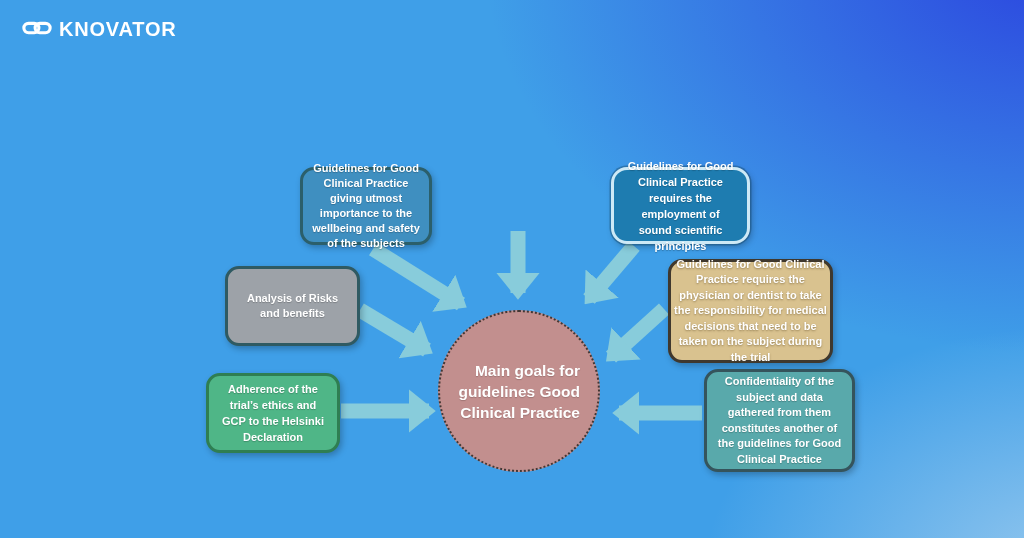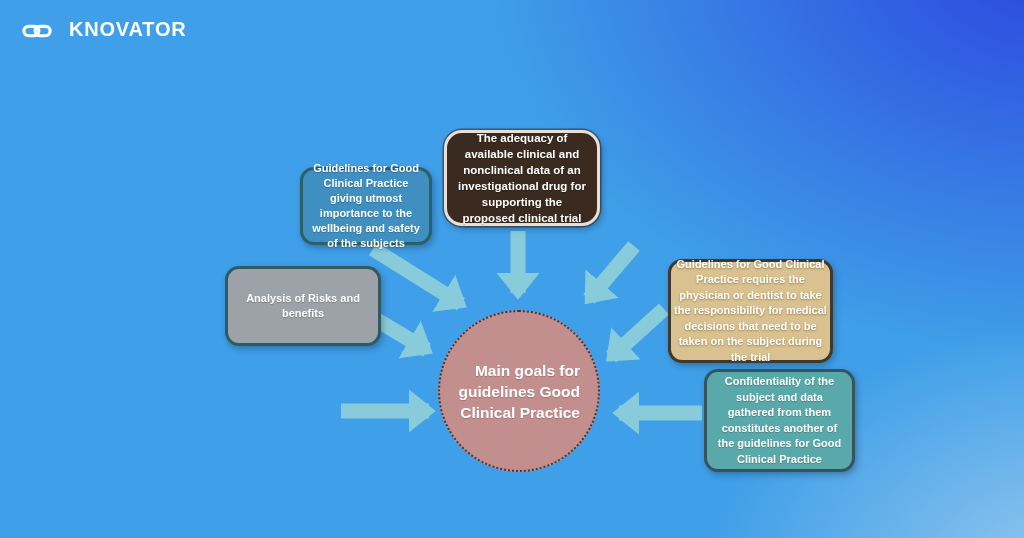--- a/index.html
+++ b/index.html
@@ -8,21 +8,21 @@
     font-family:"Liberation Sans",sans-serif;
   }
   #canvas{
     position:relative;width:1024px;height:538px;
     background:
       radial-gradient(920px 640px at 103% -8%, #2b44df 0%, rgba(43,68,223,0) 62%),
       radial-gradient(640px 430px at 105% 107%, #96c8ee 0%, rgba(150,200,238,0) 58%),
       #3f9fe8;
   }
   
-  .logo{position:absolute;top:18px;left:22px;display:flex;align-items:flex-end;gap:17px;color:#fff;}
+  .logo{position:absolute;top:18px;left:22px;display:flex;align-items:flex-start;gap:7px;color:#fff;}
   .logo svg{display:block;}
   .logo-text{font-size:20px;font-weight:800;letter-spacing:.8px;color:#fff;}
 
   
   #arrows{position:absolute;left:0;top:0;pointer-events:none;}
 
   
   .node{
     position:absolute;display:flex;align-items:center;justify-content:center;
     text-align:center;color:#fff;font-weight:600;box-sizing:border-box;
@@ -30,21 +30,21 @@
     text-shadow:0 1px 1px rgba(0,0,0,.22);
     font-size:11px;line-height:15px;
   }
   .n1{left:300px;top:167px;width:132px;height:78px;background:#3f8fc0;border:3px solid #2b5f6b;padding:0 8px;}
   .n2{left:444px;top:130px;width:156px;height:96px;background:#3a2a20;border:3px solid #eadfd6;
       border-radius:18px;font-size:11.5px;line-height:16px;padding:0 8px;
       box-shadow:0 0 0 1.5px rgba(55,38,28,.55), 2px 3px 6px rgba(0,0,0,.3);}
   .n3{left:611px;top:167px;width:139px;height:77px;background:#1e7cb0;border:3px solid #cde9f6;
       border-radius:16px;padding:0 12px;line-height:16px;
       box-shadow:0 0 0 1.5px rgba(20,70,100,.4), 2px 3px 6px rgba(0,0,0,.25);}
-  .n4{left:225px;top:266px;width:156px;height:80px;background:#9da2a8;border:3px solid #2f5a62;padding:0 18px;}
+  .n4{left:225px;top:266px;width:135px;height:80px;background:#9da2a8;border:3px solid #2f5a62;padding:0 18px;}
   .n5{left:668px;top:259px;width:165px;height:104px;background:#d9c28f;border:3px solid #3f382e;
       padding:0 2px;line-height:15.5px;text-shadow:0 1px 2px rgba(96,76,40,.55);}
   .n6{left:206px;top:373px;width:134px;height:80px;background:#4fb687;border:3px solid #2f7e52;padding:0 12px;line-height:16px;}
   .n7{left:704px;top:369px;width:151px;height:103px;background:#59a9ab;border:3px solid #35545c;padding:0 10px;line-height:15.5px;}
 
   .center-circle{
     position:absolute;left:438px;top:310px;width:162px;height:162px;border-radius:50%;
     background:#c28f8e;border:2.5px dotted #433733;box-sizing:border-box;
     display:flex;align-items:center;justify-content:center;text-align:right;
     color:#fff;font-weight:700;font-size:15.5px;line-height:21px;
@@ -81,33 +81,36 @@
       <line x1="341" y1="411" x2="429" y2="411" marker-end="url(#ah)"></line>
       <line x1="664" y1="309" x2="611" y2="357" marker-end="url(#ah)"></line>
       <line x1="702" y1="413" x2="619" y2="413" marker-end="url(#ah)"></line>
     </g>
   </svg>
 
   <div class="node n1">
     <span>Guidelines for Good Clinical Practice giving utmost importance to the wellbeing and safety of the subjects</span>
   </div>
 
-  <div class="node n2">
-    <span>The adequacy of available clinical and nonclinical data of an investigational drug for supporting the proposed clinical trial</span>
+
+  <div class="node n3">
+    <span>Guidelines for Good Clinical Practice requires the employment of sound scientific principles</span>
   </div>
-
 
   <div class="node n4">
     <span>Analysis of Risks and benefits</span>
   </div>
 
   <div class="node n5">
     <span>Guidelines for Good Clinical Practice requires the physician or dentist to take the responsibility for medical decisions that need to be taken on the subject during the trial</span>
   </div>
 
+  <div class="node n6">
+    <span>Adherence of the trial’s ethics and GCP to the Helsinki Declaration</span>
+  </div>
 
   <div class="node n7">
     <span>Confidentiality of the subject and data gathered from them constitutes another of the guidelines for Good Clinical Practice</span>
   </div>
 
   <div class="center-circle">
     <span>Main goals for guidelines Good Clinical Practice</span>
   </div>
 
 </div>

